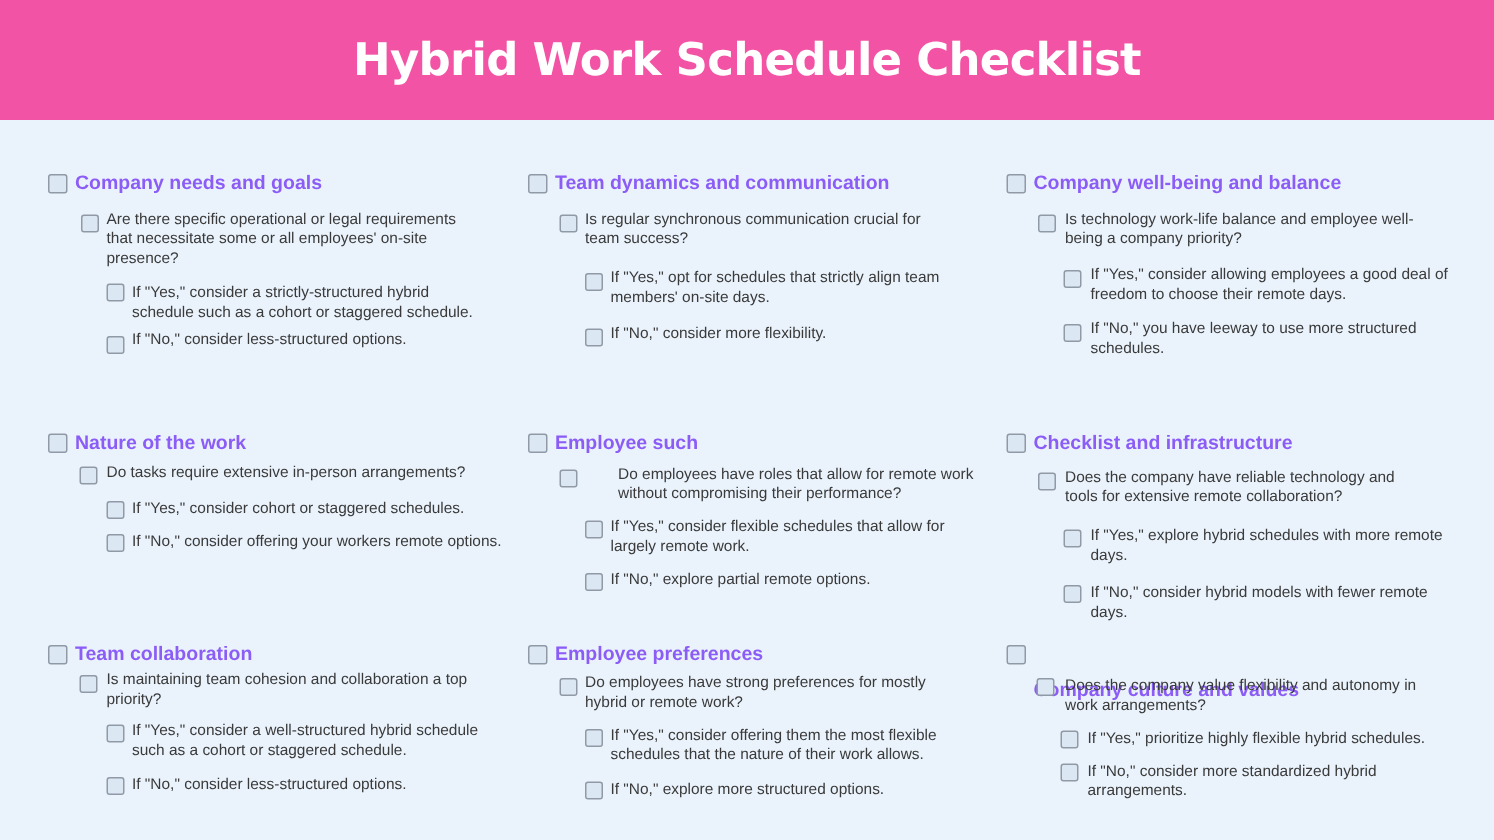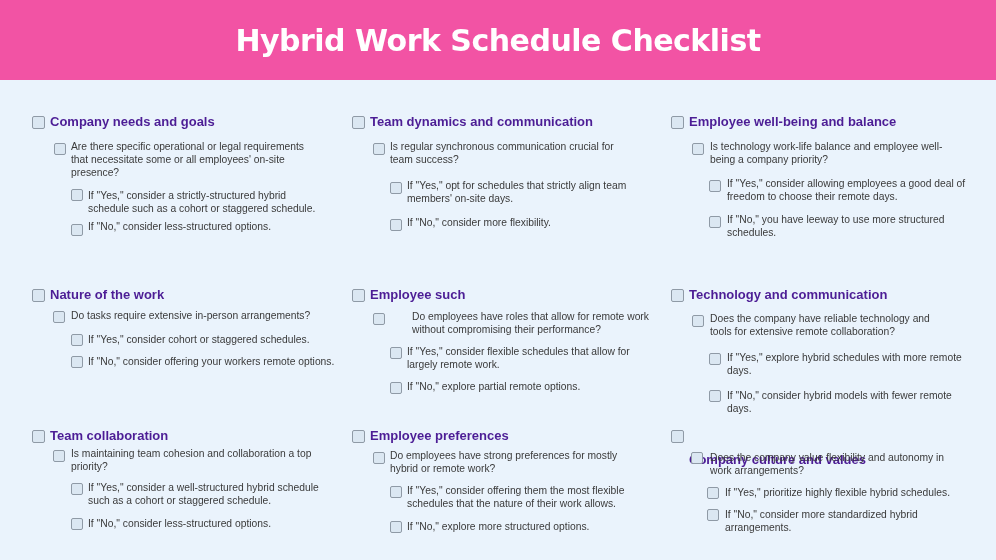--- a/index.html
+++ b/index.html
@@ -27,21 +27,21 @@
       width: 12px; height: 12px;
       border: 1px solid #8f9aa6;
       border-radius: 2px;
       background: #dbe7f2;
     }
     .cb.lg { width: 13px; height: 13px; }
     .sec-title {
       position: absolute;
       font-size: 13px;
       font-weight: bold;
-      color: #4c1d95;
+      color: #8b5cf6;
       white-space: nowrap;
     }
     .q-text, .opt-text {
       position: absolute;
       font-size: 10.3px;
       line-height: 13px;
       color: #3a3a3a;
     }
   </style>
 </head>
@@ -74,21 +74,21 @@
 
   <span class="cb" style="left:390px;top:182px"></span>
   <span class="opt-text" style="left:407px;top:179px;width:230px">If "Yes," opt for schedules that strictly align team members' on-site days.</span>
 
   <span class="cb" style="left:390px;top:219px"></span>
   <span class="opt-text" style="left:407px;top:216px;width:230px">If "No," consider more flexibility.</span>
 </div>
 
 <div>
   <span class="cb lg" style="left:671px;top:116px"></span>
-  <span class="sec-title" style="left:689px;top:114px">Employee well-being and balance</span>
+  <span class="sec-title" style="left:689px;top:114px">Company well-being and balance</span>
 
   <span class="cb" style="left:692px;top:143px"></span>
   <span class="q-text" style="left:710px;top:140px;width:245px">Is technology work-life balance and employee well-being a company priority?</span>
 
   <span class="cb" style="left:709px;top:180px"></span>
   <span class="opt-text" style="left:727px;top:177px;width:240px">If "Yes," consider allowing employees a good deal of freedom to choose their remote days.</span>
 
   <span class="cb" style="left:709px;top:216px"></span>
   <span class="opt-text" style="left:727px;top:213px;width:240px">If "No," you have leeway to use more structured schedules.</span>
 </div>
@@ -116,21 +116,21 @@
 
   <span class="cb" style="left:390px;top:347px"></span>
   <span class="opt-text" style="left:407px;top:345px;width:235px">If "Yes," consider flexible schedules that allow for largely remote work.</span>
 
   <span class="cb" style="left:390px;top:382px"></span>
   <span class="opt-text" style="left:407px;top:380px;width:235px">If "No," explore partial remote options.</span>
 </div>
 
 <div>
   <span class="cb lg" style="left:671px;top:289px"></span>
-  <span class="sec-title" style="left:689px;top:287px">Technology and communication</span>
+  <span class="sec-title" style="left:689px;top:287px">Checklist and infrastructure</span>
 
   <span class="cb" style="left:692px;top:315px"></span>
   <span class="q-text" style="left:710px;top:312px;width:240px">Does the company have reliable technology and tools for extensive remote collaboration?</span>
 
   <span class="cb" style="left:709px;top:353px"></span>
   <span class="opt-text" style="left:727px;top:351px;width:240px">If "Yes," explore hybrid schedules with more remote days.</span>
 
   <span class="cb" style="left:709px;top:390px"></span>
   <span class="opt-text" style="left:727px;top:389px;width:240px">If "No," consider hybrid models with fewer remote days.</span>
 </div>

